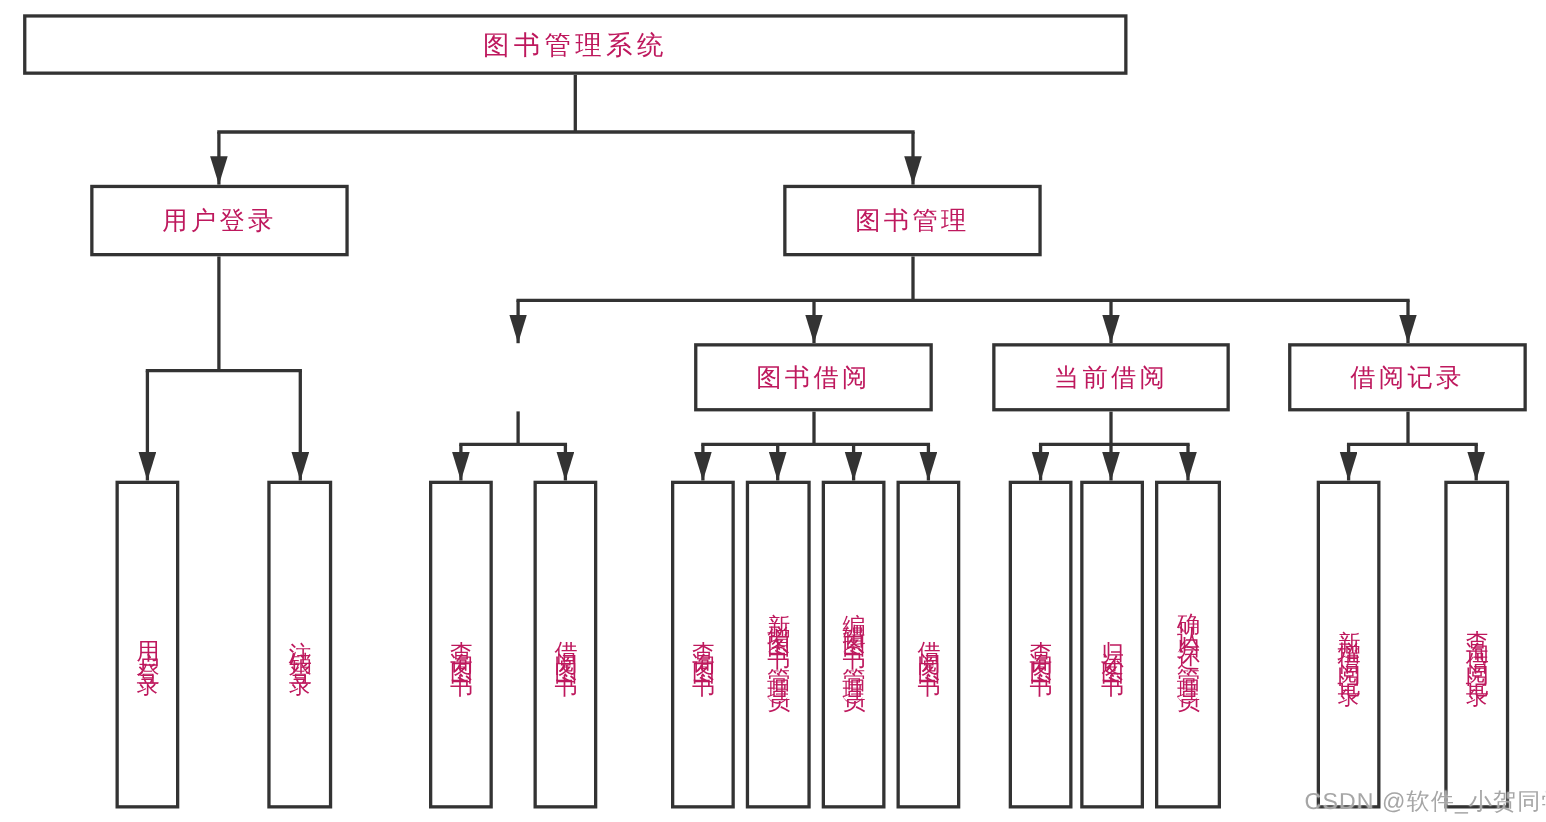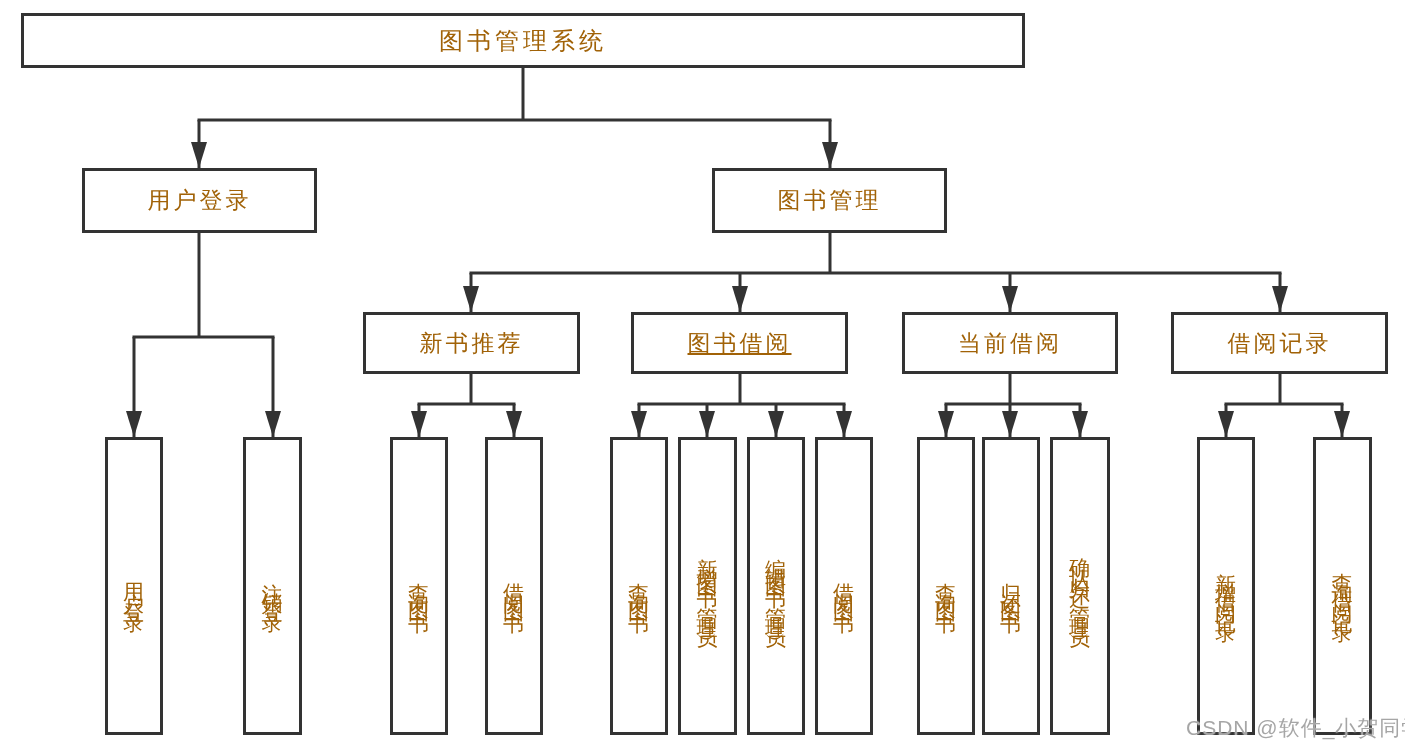--- a/index.html
+++ b/index.html
@@ -10,21 +10,21 @@
     font-family:"Liberation Sans", sans-serif;
     overflow:hidden;
   }
   .connectors{position:absolute;left:0;top:0;width:1405px;height:747px;}
   .node{
     position:absolute;
     box-sizing:border-box;
     border:3px solid #333333;
     background:#ffffff;
     display:flex;align-items:center;justify-content:center;
-    color:#a16207;
+    color:#be185d;
   }
   .hnode span{font-size:23px;letter-spacing:3px;white-space:nowrap;}
   .rootnode span{font-size:24px;letter-spacing:4px;}
   .vnode span{
     writing-mode:vertical-lr;
     font-size:21px;
     letter-spacing:10px;
     white-space:nowrap;
     line-height:1;
   }
@@ -98,24 +98,21 @@
     <span>图书管理系统</span>
   </div>
 
   <div class="node hnode" style="left:82px;top:168px;width:235px;height:65px;">
     <span>用户登录</span>
   </div>
   <div class="node hnode" style="left:712px;top:168px;width:235px;height:65px;justify-content:center;">
     <span>图书管理</span>
   </div>
 
-  <div class="node hnode" style="left:363px;top:312px;width:217px;height:62px;">
-    <span>新书推荐</span>
-  </div>
-  <div class="node hnode" style="left:631px;top:312px;width:217px;height:62px;text-decoration:underline;">
+  <div class="node hnode" style="left:631px;top:312px;width:217px;height:62px;">
     <span>图书借阅</span>
   </div>
   <div class="node hnode" style="left:902px;top:312px;width:216px;height:62px;text-align:right;">
     <span>当前借阅</span>
   </div>
   <div class="node hnode" style="left:1171px;top:312px;width:217px;height:62px;">
     <span>借阅记录</span>
   </div>
 
   <div class="node vnode" style="left:105px;top:437px;width:58px;height:298px;">

